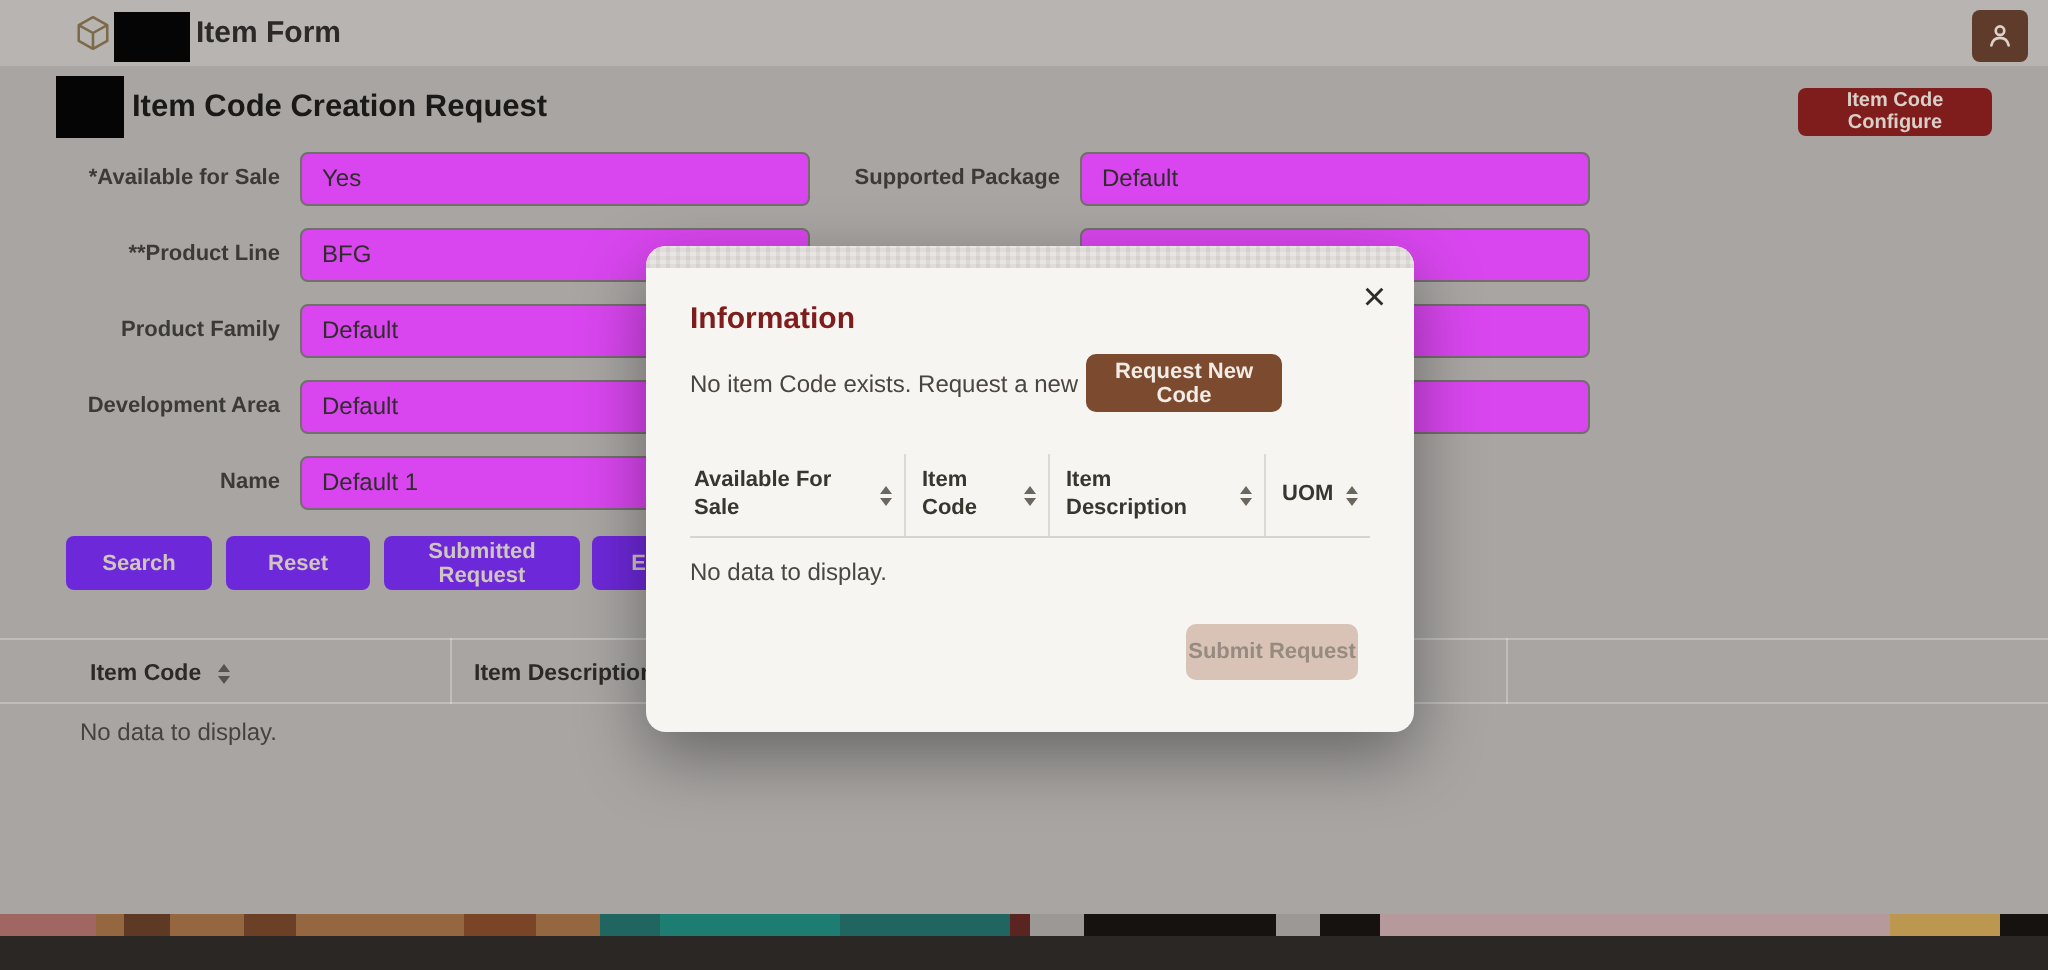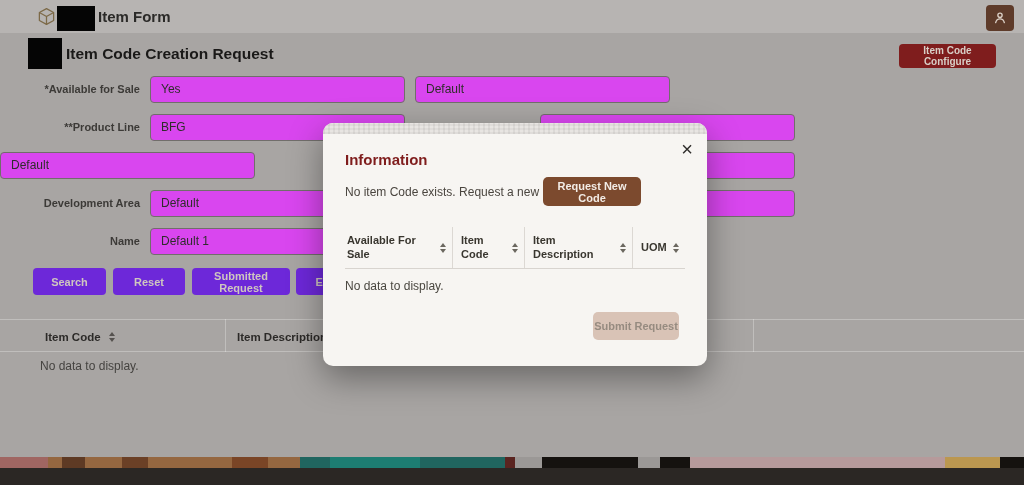--- a/index.html
+++ b/index.html
@@ -111,40 +111,42 @@
   </div>
 </div>
 <div class="frow" style="left:0;top:114px">
   <span class="flabel">**Product Line</span>
   <div class="field">
     <span>BFG</span>
     <span class="caret"></span>
   </div>
 </div>
 <div class="frow" style="left:0;top:152px">
+  <span class="flabel">Product Family</span>
   <div class="field">
     <span>Default</span>
     <span class="caret"></span>
   </div>
 </div>
 <div class="frow" style="left:0;top:190px">
   <span class="flabel">Development Area</span>
   <div class="field">
     <span>Default</span>
     <span class="caret"></span>
   </div>
 </div>
 <div class="frow" style="left:0;top:228px">
   <span class="flabel">Name</span>
   <div class="field">
     <span>Default 1</span>
   </div>
 </div>
 
 <div class="frow right" style="left:415px;top:76px">
+  <span class="flabel">Supported Package</span>
   <div class="field">
     <span>Default</span>
     <span class="caret"></span>
   </div>
 </div>
 <div class="frow right" style="left:415px;top:114px">
   <span class="flabel"></span>
   <div class="field">
     <span></span>
     <span class="caret"></span>

